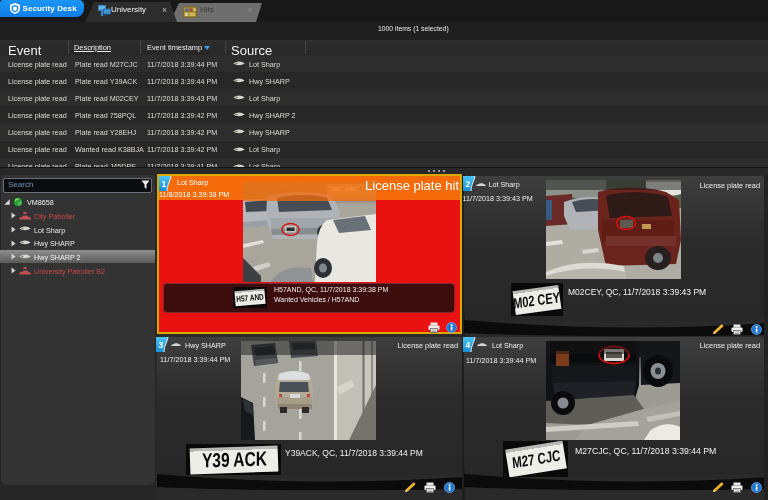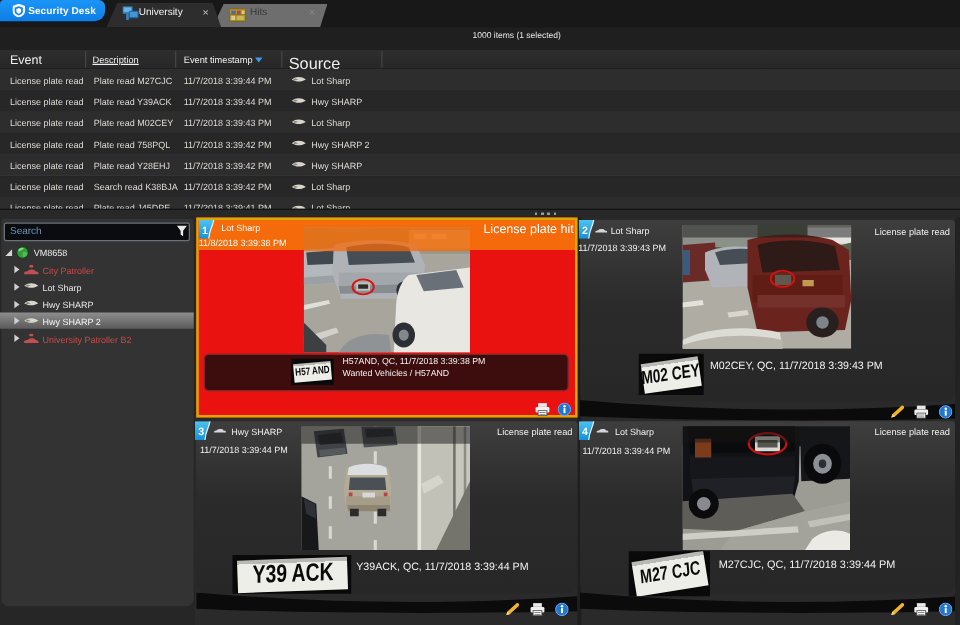--- a/index.html
+++ b/index.html
@@ -49,21 +49,21 @@
         <path d="M5 3.4 L6.9 4.1 V5.9 C6.9 6.9 5.9 7.6 5 8 C4.1 7.6 3.1 6.9 3.1 5.9 V4.1 Z" fill="#ffffff"></path>
       </svg>
     </div>
   <div class="abs txt" style="left:22.5px;top:3.5px;font-size:8px;font-weight:bold;color:#fff;letter-spacing:0.1px;">Security Desk</div>
 </div>
 
 <div class="abs" style="left:0;top:22px;width:768px;height:18px;background:#1f1f1f;border-bottom:1px solid #101010;"></div>
 <div class="abs txt" style="left:378px;top:25px;font-size:6.8px;color:#e8e8e8;">1000 items (1 selected)</div>
 
 <div class="abs" style="left:0;top:40px;width:768px;height:15px;background:linear-gradient(#2e2e2e,#272727);border-bottom:1px solid #151515;"></div>
-<div class="abs txt" style="left:8px;top:43px;font-size:10px;color:#f0f0f0;">Event</div>
+<div class="abs txt" style="left:8px;top:43px;font-size:13px;color:#f0f0f0;">Event</div>
 <div class="abs txt" style="left:74px;top:43px;font-size:7.4px;color:#f0f0f0;text-decoration:underline;">Description</div>
 <div class="abs txt" style="left:147px;top:43px;font-size:7.4px;color:#f0f0f0;">Event timestamp</div>
 <div class="abs" style="left:204px;top:46px;width:0;height:0;border-left:3.5px solid transparent;border-right:3.5px solid transparent;border-top:4px solid #3d9be9;"></div>
 <div class="abs txt" style="left:231px;top:43px;font-size:13px;color:#f0f0f0;">Source</div>
 <div class="abs" style="left:68px;top:41px;width:1px;height:13px;background:#454545;"></div>
 <div class="abs" style="left:140px;top:41px;width:1px;height:13px;background:#454545;"></div>
 <div class="abs" style="left:225px;top:41px;width:1px;height:13px;background:#454545;"></div>
 <div class="abs" style="left:305px;top:41px;width:1px;height:13px;background:#454545;"></div>
 
 <div class="abs" style="left:0;top:55px;width:768px;height:113px;overflow:hidden;" id="rows">
@@ -122,21 +122,21 @@
   <div class="abs" style="left:233px;top:6px;">
         <svg width="12" height="5" viewBox="0 0 12 5">
           <path d="M0.3 2.5 L3 1 Q6 0.2 9 1 L11.7 2.5 L9 3.8 Q6 4.6 3 3.8 Z" fill="#d8d5cc"></path>
           <path d="M3 1.6 L5.5 2.5 L3 3.3 L1.5 2.5 Z" fill="#8a887f"></path>
         </svg>
       </div>
   <div class="abs txt" style="left:249px;top:4.8px;font-size:7.2px;color:#dedcd6;">Hwy SHARP</div>
   </div>
   <div class="abs" style="left:0;top:85.5px;width:768px;height:17.1px;background:#272727;border-bottom:1px solid #303030;">
   <div class="abs txt" style="left:8px;top:4.8px;font-size:7.2px;color:#dedcd6;">License plate read</div>
-  <div class="abs txt" style="left:75px;top:4.8px;font-size:7.2px;color:#dedcd6;">Search read K38BJA</div>
+  <div class="abs txt" style="left:75px;top:4.8px;font-size:7.2px;color:#dedcd6;">Wanted read K38BJA</div>
   <div class="abs txt" style="left:147px;top:4.8px;font-size:7.2px;color:#dedcd6;">11/7/2018 3:39:42 PM</div>
   <div class="abs" style="left:233px;top:6px;">
         <svg width="12" height="5" viewBox="0 0 12 5">
           <path d="M0.3 2.5 L3 1 Q6 0.2 9 1 L11.7 2.5 L9 3.8 Q6 4.6 3 3.8 Z" fill="#d8d5cc"></path>
           <path d="M3 1.6 L5.5 2.5 L3 3.3 L1.5 2.5 Z" fill="#8a887f"></path>
         </svg>
       </div>
   <div class="abs txt" style="left:249px;top:4.8px;font-size:7.2px;color:#dedcd6;">Lot Sharp</div>
   </div>
   <div class="abs" style="left:0;top:102.6px;width:768px;height:17.1px;background:#2d2d2d;border-bottom:1px solid #343434;">
@@ -288,21 +288,21 @@
           <stop offset="0" stop-color="#4cc3f2"></stop>
           <stop offset="1" stop-color="#1590d8"></stop>
         </linearGradient>
       </defs>
       <path d="M0 0 H12 C11 6 8.5 7.5 8 15 H0 Z" fill="url(#bt1)"></path>
       <path d="M12 0 C11 6 8.5 7.5 8 15" fill="none" stroke="#dff2fc" stroke-width="1"></path>
       <text x="2.5" y="11" font-family="Liberation Sans" font-size="8.5" font-weight="bold" fill="#fff">1</text>
     </svg>
   </div>
 <div class="abs txt" style="left:177px;top:178px;font-size:7.2px;color:#fff;">Lot Sharp</div>
-<div class="abs txt" style="left:459px;top:178px;font-size:10px;color:#fff;transform:translateX(-100%);">License plate hit</div>
+<div class="abs txt" style="left:459px;top:178px;font-size:13px;color:#fff;transform:translateX(-100%);">License plate hit</div>
 <div class="abs txt" style="left:159px;top:190px;font-size:7.2px;color:#fff;">11/8/2018 3:39:38 PM</div>
 <div class="abs" style="left:163px;top:283px;width:292px;height:30px;background:#3d0c0c;border:1px solid #7a2a2a;border-radius:4px;box-sizing:border-box;"></div>
 <div class="abs" style="left:233px;top:287px;width:34px;height:21px;background:#0a0a0a;overflow:hidden;">
     <div class="abs" style="left:2.0px;top:3.0px;width:30px;height:15px;background:linear-gradient(#b8b8b4 0%,#b8b8b4 12%,#eeeee8 12%,#eeeee8 100%);transform:rotate(-5deg);box-shadow:0 0 2px #000;display:flex;align-items:center;justify-content:center;">
       <span style="font-size:6.5px;font-weight:bold;color:#0a0a0a;font-family:'Liberation Sans';letter-spacing:0px;transform:scaleY(1.3);white-space:nowrap;">H57 AND</span>
     </div>
   </div>
 <div class="abs txt" style="left:274px;top:285.5px;font-size:7px;color:#f2f2f2;">H57AND, QC, 11/7/2018 3:39:38 PM</div>
 <div class="abs txt" style="left:274px;top:295.5px;font-size:7px;color:#f2f2f2;">Wanted Vehicles / H57AND</div>
 <div class="abs" style="left:428px;top:322px;">

